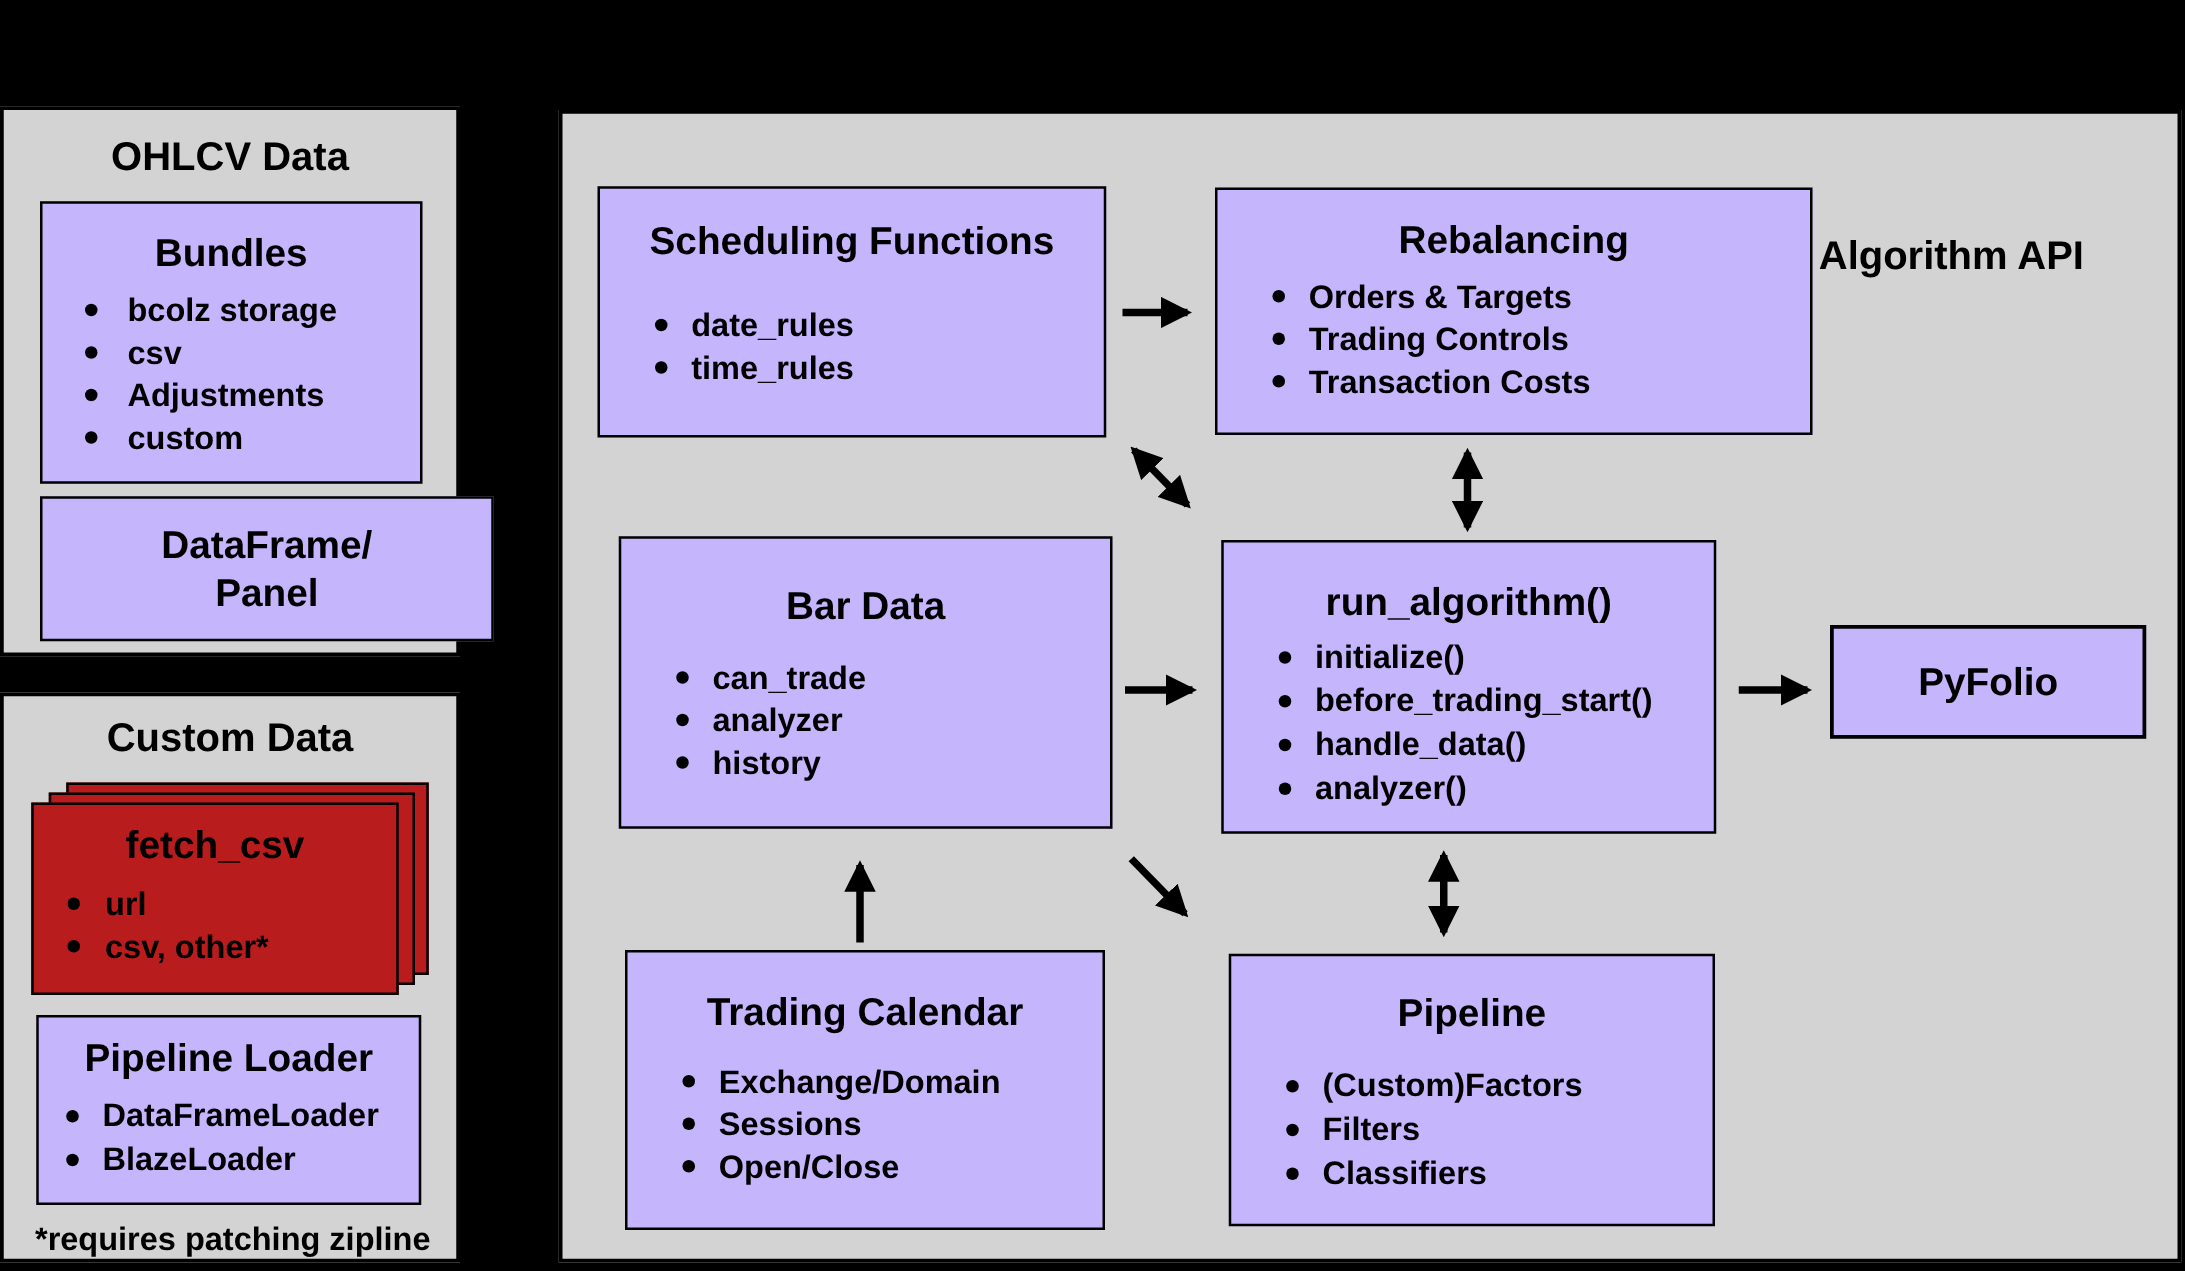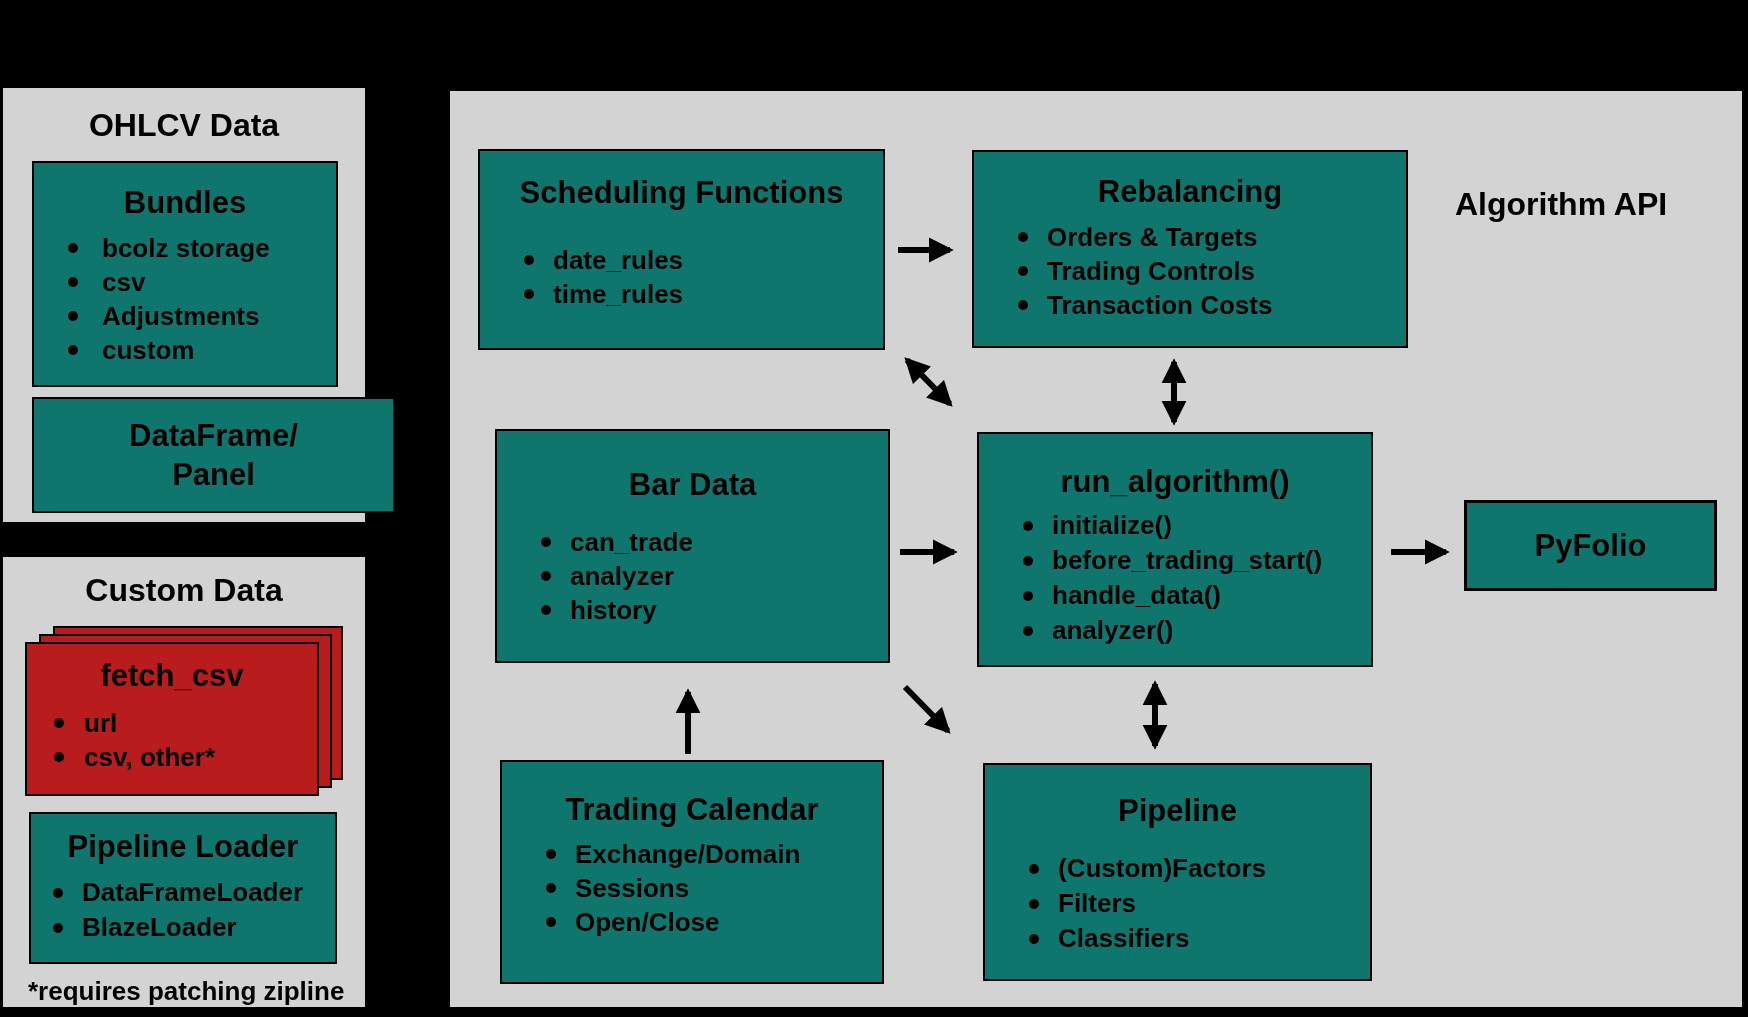--- a/index.html
+++ b/index.html
@@ -7,21 +7,21 @@
     position:relative;width:1748px;height:1017px;background:#000;overflow:hidden;
     font-family:"Liberation Sans","DejaVu Sans",sans-serif;color:#000;
   }
   .panel{
     position:absolute;background:#d3d3d3;border:3px solid #000;box-sizing:border-box;
   }
   .panel-title{
     display:block;text-align:center;font-weight:bold;font-size:32px;line-height:38px;
   }
   .box{
-    position:absolute;background:#0f766e;border:2px solid #000;box-sizing:border-box;
+    position:absolute;background:#c4b5fd;border:2px solid #000;box-sizing:border-box;
   }
   .box-title{
     display:block;text-align:center;font-weight:bold;font-size:31px;line-height:36px;
   }
   .blist{
     list-style:none;margin:0;padding:0;font-weight:bold;font-size:26px;
   }
   .blist li{
     position:relative;line-height:34px;padding-left:73px;white-space:nowrap;
   }
@@ -108,21 +108,21 @@
   <div class="floating-label" style="left:1455px;top:186px;">Algorithm API</div>
 
   <div class="box" style="left:478px;top:149px;width:407px;height:201px;">
     <span class="box-title" style="margin-top:24px;">Scheduling Functions</span>
     <ul class="blist" style="margin-top:32px;">
       <li>date_rules</li>
       <li>time_rules</li>
     </ul>
   </div>
 
-  <div class="box" style="left:972px;top:150px;width:436px;height:198px;">
+  <div class="box" style="left:972px;top:150px;width:478px;height:198px;">
     <span class="box-title" style="margin-top:22px;">Rebalancing</span>
     <ul class="blist" style="margin-top:10px;">
       <li>Orders &amp; Targets</li>
       <li>Trading Controls</li>
       <li>Transaction Costs</li>
     </ul>
   </div>
 
   <div class="box" style="left:495px;top:429px;width:395px;height:234px;">
     <span class="box-title" style="margin-top:36px;">Bar Data</span>
@@ -142,21 +142,21 @@
       <li>analyzer()</li>
     </ul>
   </div>
 
   <div class="box" style="left:1464px;top:500px;width:253px;height:91px;border-width:3px;">
     <div class="center-title">PyFolio</div>
   </div>
 
   <div class="box" style="left:500px;top:760px;width:384px;height:224px;">
     <span class="box-title" style="margin-top:30px;">Trading Calendar</span>
-    <ul class="blist" style="margin-top:9px;">
+    <ul class="blist" style="margin-top:20px;">
       <li>Exchange/Domain</li>
       <li>Sessions</li>
       <li>Open/Close</li>
     </ul>
   </div>
 
   <div class="box" style="left:983px;top:763px;width:389px;height:218px;">
     <span class="box-title" style="margin-top:28px;">Pipeline</span>
     <ul class="blist lh35" style="margin-top:22px;">
       <li>(Custom)Factors</li>

